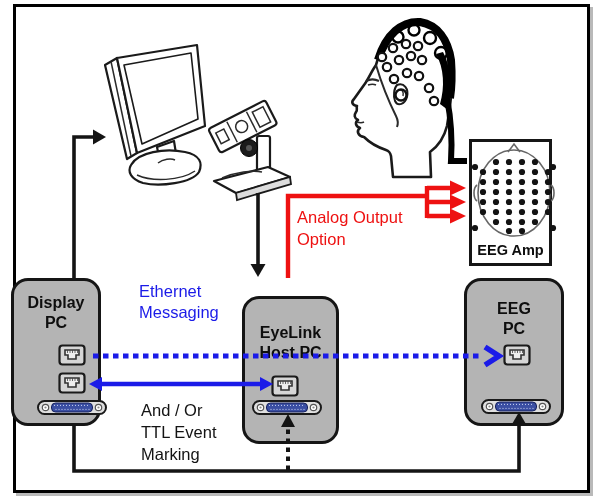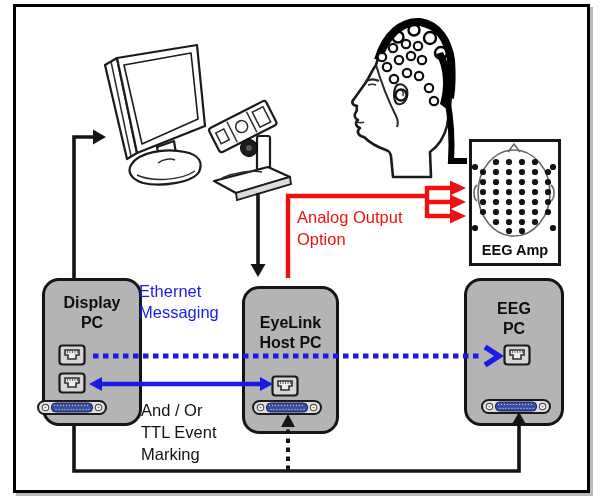--- a/index.html
+++ b/index.html
@@ -5,24 +5,24 @@
   :root{
     --ink:#141414; --blue:#1b1be8; --red:#ee1111;
     --box-fill:#b4b4b4; --db25-blue:#3b4fa3; --bg:#ffffff;
   }
   html,body{margin:0;padding:0;background:#fff;font-family:"Liberation Sans",sans-serif;}
   #stage{position:relative;width:600px;height:500px;background:var(--bg);overflow:hidden;}
   .frame{position:absolute;left:13px;top:4px;width:571px;height:483px;border:3px solid #000;
          box-shadow:3px 3px 0 #b9b9b9;}
   .pcbox{position:absolute;background:var(--box-fill);border:3px solid #151515;border-radius:17px;
          box-sizing:border-box;z-index:2;}
-  #display-pc{left:42px;top:278px;width:100px;height:148px;}
-  #eyelink-pc{left:242px;top:286px;width:97px;height:148px;}
+  #display-pc{left:11px;top:278px;width:90px;height:148px;}
+  #eyelink-pc{left:242px;top:296px;width:97px;height:148px;}
   #eeg-pc{left:464px;top:278px;width:100px;height:148px;}
-  #eeg-amp{position:absolute;left:469px;top:139px;width:92px;height:127px;background:#fff;
+  #eeg-amp{position:absolute;left:469px;top:139px;width:83px;height:127px;background:#fff;
            border:3px solid #161616;box-sizing:border-box;z-index:2;}
   .node-label{position:absolute;left:0;width:100%;text-align:center;font-weight:bold;
               font-size:16px;line-height:20px;color:#0e0e0e;}
   .amp-label{position:absolute;left:0;bottom:5px;width:100%;text-align:center;font-weight:bold;
              font-size:14.5px;color:#0e0e0e;}
   .port{position:absolute;z-index:4;line-height:0;}
   .ann{position:absolute;font-weight:normal;font-size:16.5px;line-height:21px;white-space:nowrap;z-index:7;}
   #ann-ethernet{left:139px;top:281px;color:var(--blue);}
   #ann-analog{left:297px;top:206px;color:var(--red);line-height:22px;}
   #ann-ttl{left:141px;top:399px;color:#131313;line-height:22px;}

